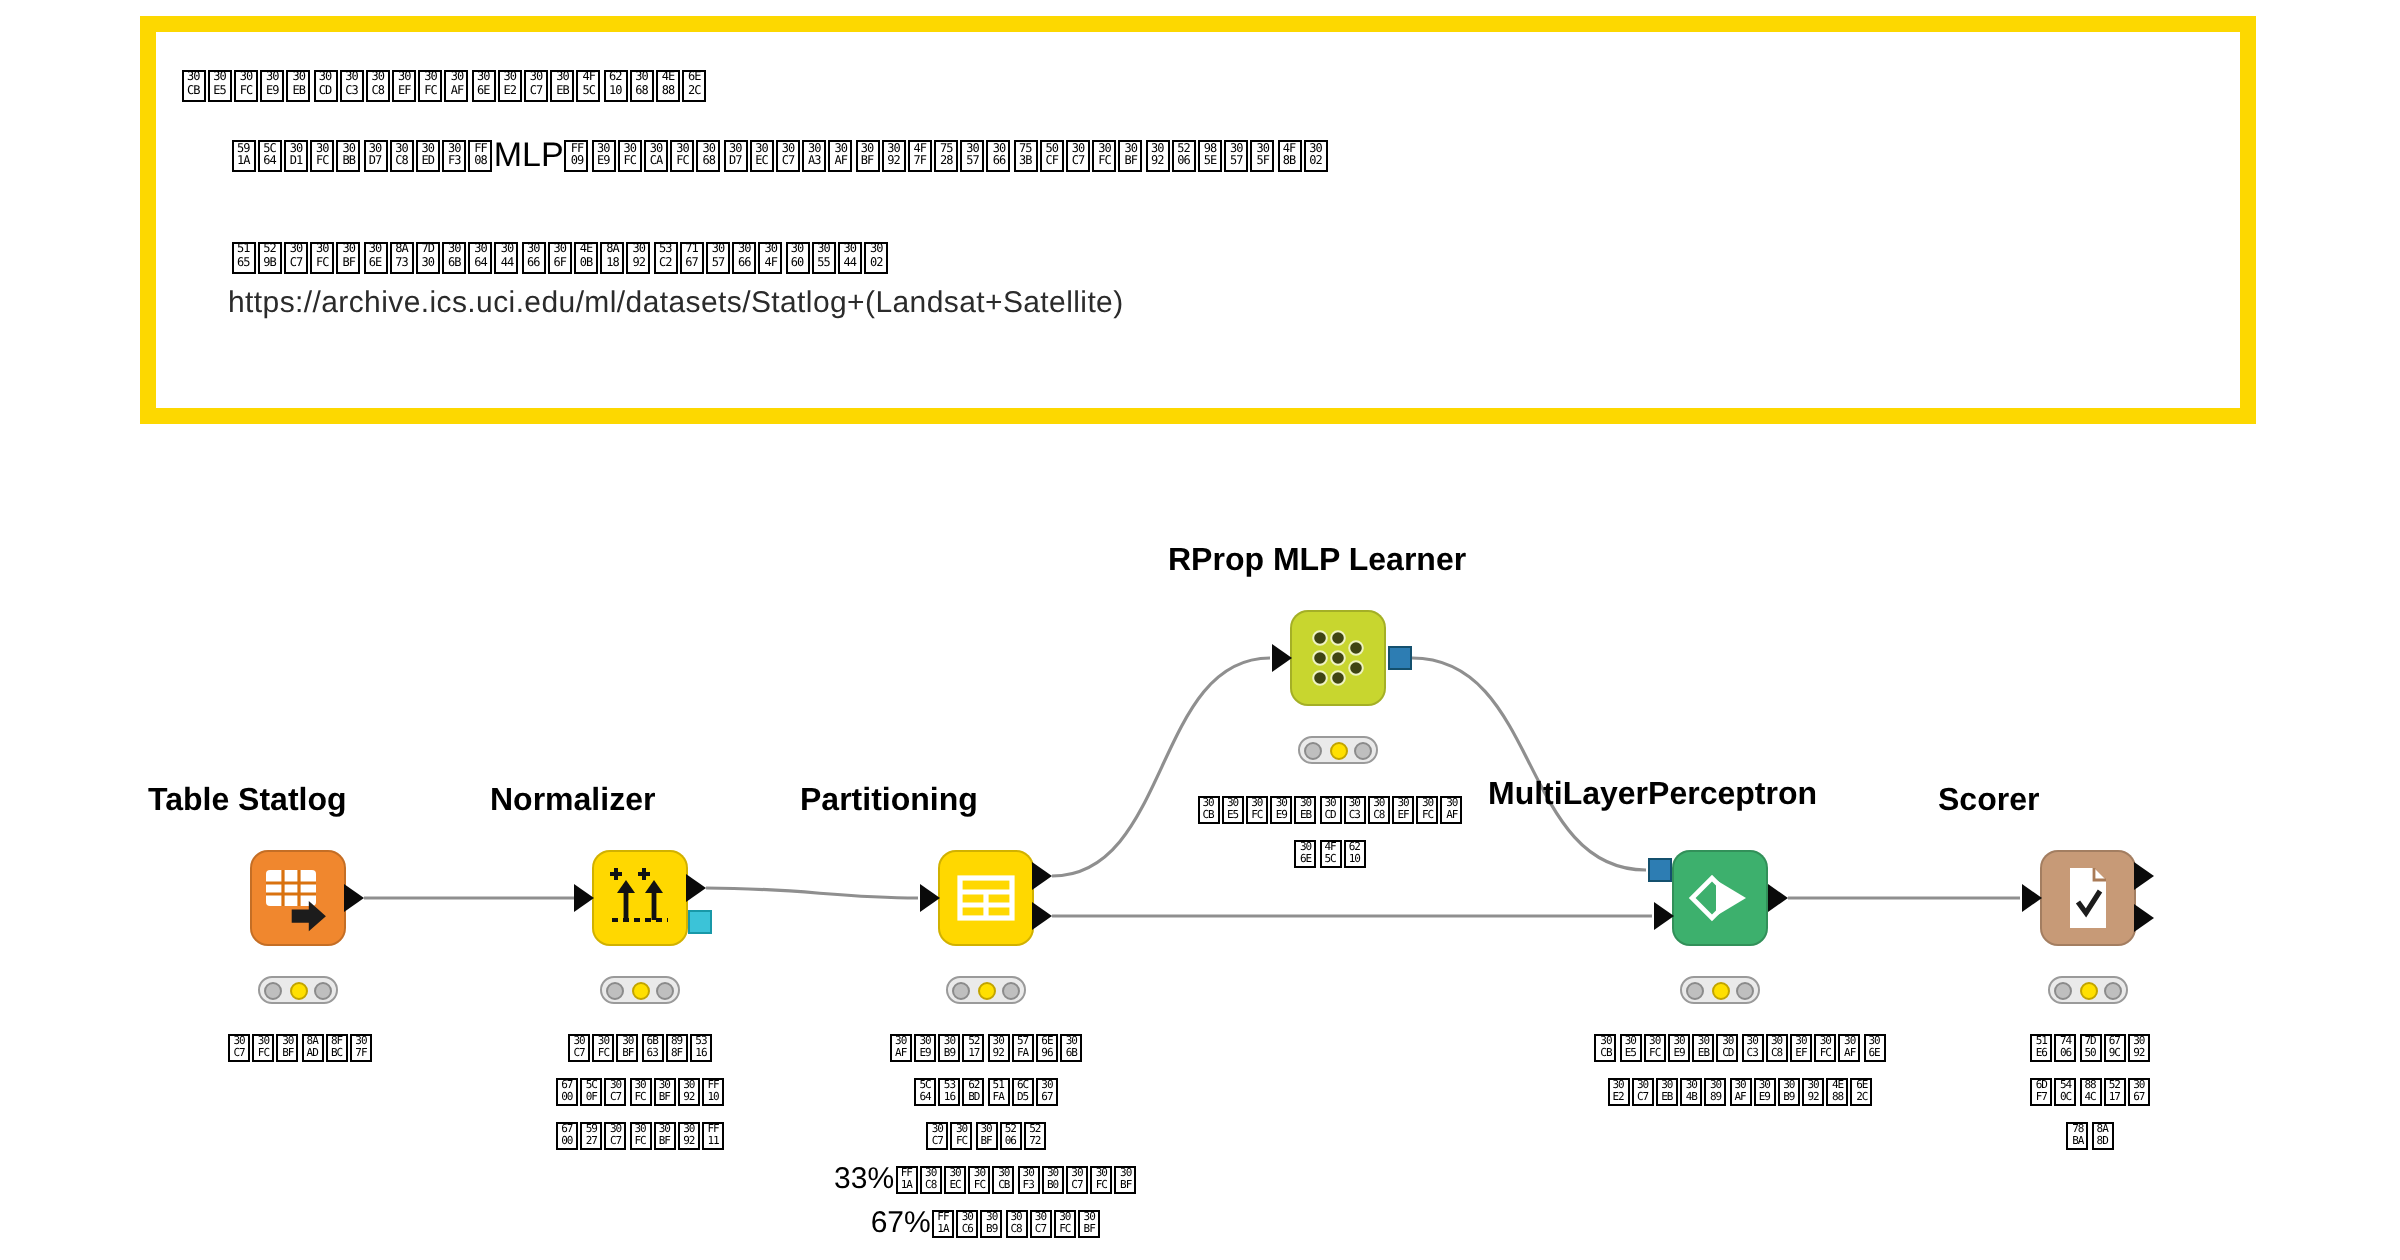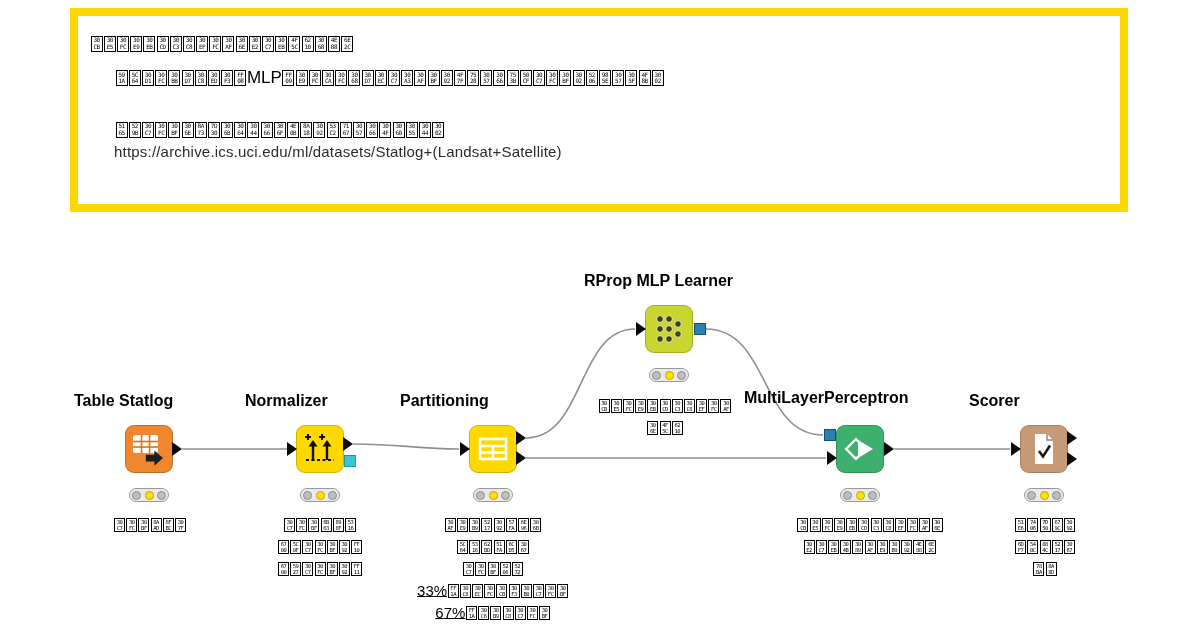--- a/index.html
+++ b/index.html
@@ -461,21 +461,21 @@
     </svg>
   </div>
   <div class="port-tri" style="left:460px;top:442px;"></div>
   <div class="port-tri" style="left:516px;top:431px;"></div>
   <div class="port-tri" style="left:516px;top:451px;"></div>
   <div class="traffic" style="left:473px;top:488px;">
     <span class="dot"></span>
     <span class="dot lit"></span>
     <span class="dot"></span>
   </div>
-  <div class="anno t-sm" style="left:393px;top:513px;width:200px;text-decoration:underline;">
+  <div class="anno t-sm" style="left:393px;top:513px;width:200px;">
     <div class="line"><span class="tofu">
           <span>30</span>
           <span>AF</span>
         </span><span class="tofu">
           <span>30</span>
           <span>E9</span>
         </span><span class="tofu">
           <span>30</span>
           <span>B9</span>
         </span><span class="tofu">

